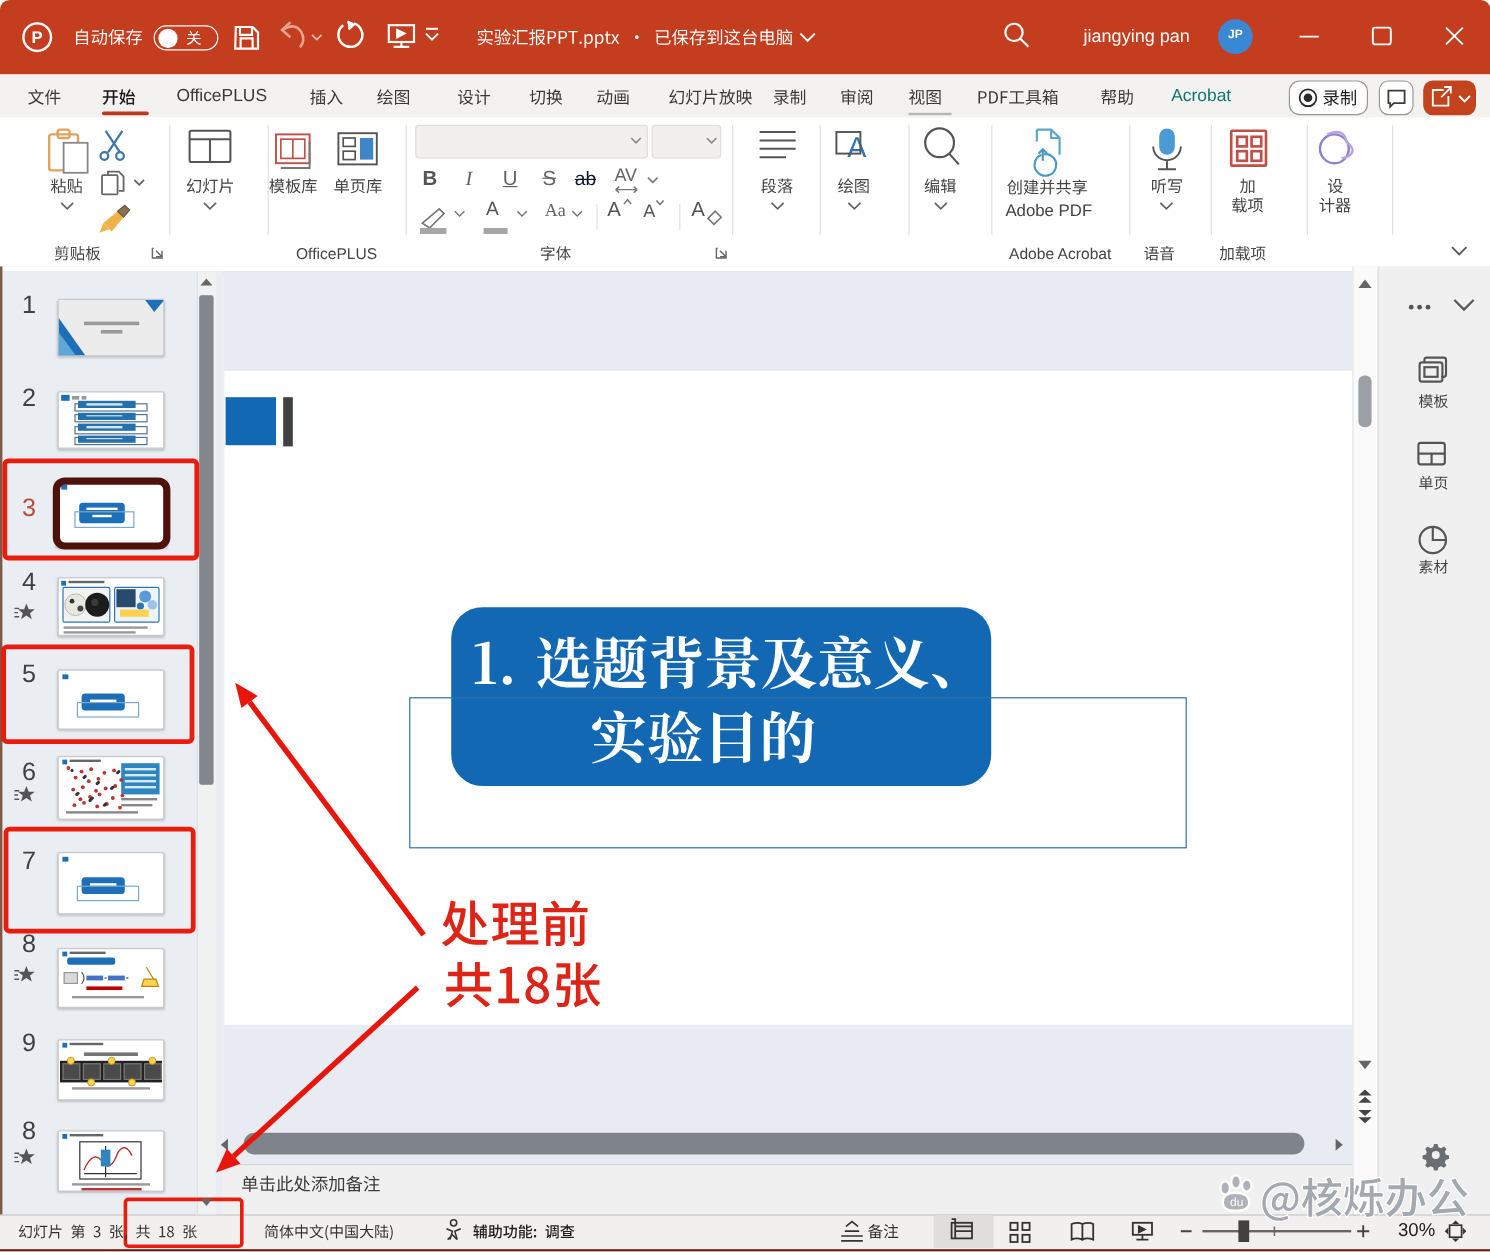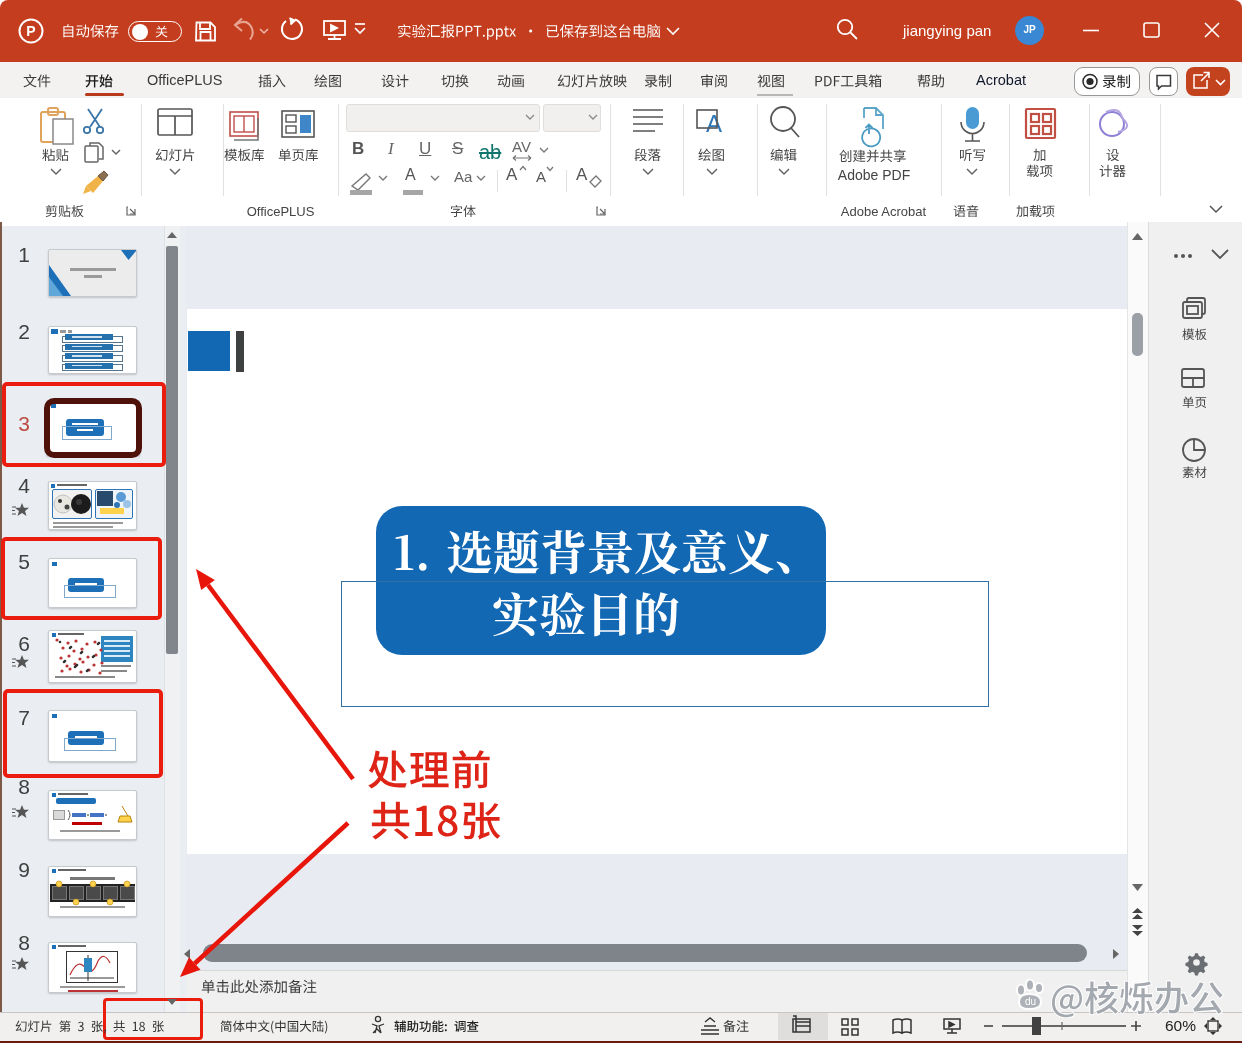--- a/index.html
+++ b/index.html
@@ -26,21 +26,21 @@
     <div style="left:236px;top:331px;width:8px;height:41px;background:#3f4040"></div>
     <div style="left:376px;top:506px;width:450px;height:149px;background:#1268b3;border-radius:26px"></div>
     <div style="left:341px;top:581px;width:648px;height:126px;background:transparent;border:1.5px solid #2f71a7"></div>
     <div style="left:128px;top:21px;width:54px;height:21px;border:1.5px solid #fff;border-radius:11px"></div>
     <div style="left:132px;top:23.5px;width:16px;height:16px;background:#fff;border-radius:50%"></div>
     <div style="left:903px;top:22px;width:110px;height:18px;font:15px/18px 'Liberation Sans',sans-serif;color:#fff">jiangying pan</div>
     <div style="left:1015px;top:16px;width:29px;height:29px;background:#3a87d4;border-radius:50%"></div>
     <div style="left:1015px;top:24px;width:29px;text-align:center;font:bold 10px 'Liberation Sans',sans-serif;color:#fff">JP</div>
     <div style="left:20px;top:23px;width:22px;text-align:center;font:bold 14px 'Liberation Sans',sans-serif;color:#fff">P</div>
     <div style="left:147px;top:72px;font:14.5px 'Liberation Sans',sans-serif;color:#3b3a39">OfficePLUS</div>
-    <div style="left:976px;top:72px;font:14.5px 'Liberation Sans',sans-serif;color:#0f172a">Acrobat</div>
+    <div style="left:976px;top:72px;font:14.5px 'Liberation Sans',sans-serif;color:#0f766e">Acrobat</div>
     <div style="left:85px;top:93px;width:39px;height:3px;background:#b83a1d;border-radius:2px"></div>
     <div style="left:757px;top:94px;width:36px;height:2px;background:#b9b7b5"></div>
     <div style="left:1074px;top:67px;width:66px;height:29px;border:1px solid #9a9896;border-radius:9px;background:#fff"></div>
     <div style="left:1149px;top:67px;width:29px;height:29px;border:1px solid #9a9896;border-radius:8px;background:#fff"></div>
     <div style="left:1186px;top:67px;width:44px;height:29px;background:#c4431f;border-radius:8px"></div>
     <div style="left:141px;top:104px;width:1px;height:92px;background:#e3e1df"></div>
     <div style="left:223px;top:104px;width:1px;height:92px;background:#e3e1df"></div>
     <div style="left:338px;top:104px;width:1px;height:92px;background:#e3e1df"></div>
     <div style="left:610px;top:104px;width:1px;height:92px;background:#e3e1df"></div>
     <div style="left:683px;top:104px;width:1px;height:92px;background:#e3e1df"></div>
@@ -50,24 +50,24 @@
     <div style="left:1009px;top:104px;width:1px;height:92px;background:#e3e1df"></div>
     <div style="left:1089px;top:104px;width:1px;height:92px;background:#e3e1df"></div>
     <div style="left:1160px;top:104px;width:1px;height:92px;background:#e3e1df"></div>
     <div style="left:223px;top:204px;width:115px;text-align:center;font:13px 'Liberation Sans',sans-serif;color:#444">OfficePLUS</div>
     <div style="left:346px;top:104px;width:194px;height:28px;background:#f1f0ef;border:1px solid #e0deda;border-radius:3px"></div>
     <div style="left:543px;top:104px;width:58px;height:28px;background:#f1f0ef;border:1px solid #e0deda;border-radius:3px"></div>
     <div style="font-family:'Liberation Sans',sans-serif;position:absolute;color:#666;left:352px;top:139px;font-size:17px;font-weight:bold;color:#555">B</div>
     <div style="font-family:'Liberation Sans',sans-serif;position:absolute;color:#666;left:388px;top:139px;font-size:17px;font-style:italic;font-family:'Liberation Serif',serif">I</div>
     <div style="font-family:'Liberation Sans',sans-serif;position:absolute;color:#666;left:419px;top:139px;font-size:17px;text-decoration:underline">U</div>
     <div style="font-family:'Liberation Sans',sans-serif;position:absolute;color:#666;left:452px;top:139px;font-size:17px;text-decoration:line-through">S</div>
-    <div style="font-family:'Liberation Sans',sans-serif;position:absolute;color:#0f766e;left:479px;top:141px;font-size:20px;text-decoration:line-through">ab</div>
+    <div style="font-family:'Liberation Sans',sans-serif;position:absolute;color:#0f172a;left:479px;top:141px;font-size:16px;text-decoration:line-through">ab</div>
     <div style="font-family:'Liberation Sans',sans-serif;position:absolute;color:#666;left:512px;top:138px;font-size:15px">AV</div>
     <div style="font-family:'Liberation Sans',sans-serif;position:absolute;color:#666;left:405px;top:166px;font-size:16px;color:#555">A</div>
-    <div style="font-family:Liberation Sans, sans-serif;position:absolute;color:#666;left:454px;top:168px;font-size:15px">Aa</div>
+    <div style="font-family:Liberation Serif, serif;position:absolute;color:#666;left:454px;top:168px;font-size:15px">Aa</div>
     <div style="left:497px;top:170px;width:1px;height:22px;background:#e3e1df"></div>
     <div style="font-family:'Liberation Sans',sans-serif;position:absolute;color:#666;left:506px;top:165px;font-size:17px;color:#555">A</div>
     <div style="font-family:'Liberation Sans',sans-serif;position:absolute;color:#666;left:536px;top:168px;font-size:15px;color:#555">A</div>
     <div style="left:566px;top:170px;width:1px;height:22px;background:#e3e1df"></div>
     <div style="font-family:'Liberation Sans',sans-serif;position:absolute;color:#666;left:576px;top:165px;font-size:17px;color:#555">A</div>
     <div style="position:absolute;left:706px;top:110px;font:24px 'Liberation Sans',sans-serif;color:#2e75b6">A</div>
     <div style="left:826px;top:167px;width:96px;text-align:center;font:14px 'Liberation Sans',sans-serif;color:#444">Adobe PDF</div>
     <div style="left:826px;top:204px;width:115px;text-align:center;font:13px 'Liberation Sans',sans-serif;color:#444">Adobe Acrobat</div>
     <div style="left:4px;top:243px;width:26px;text-align:right;font:21px 'Liberation Sans',sans-serif;color:#404040">1</div>
     <div style="left:4px;top:320px;width:26px;text-align:right;font:21px 'Liberation Sans',sans-serif;color:#404040">2</div>
@@ -158,21 +158,21 @@
     <div style="left:66px;top:951px;width:52px;height:32px;background:#fff;border:1px solid #333"></div>
     <div style="left:60px;top:986px;width:65px;height:2px;background:#999"></div>
     <div style="left:68px;top:990px;width:50px;height:2px;background:#b33"></div>
     <div style="left:164px;top:226px;width:16px;height:786px;background:#f0f1f3;border-left:1px solid #dfe1e4"></div>
     <div style="left:166px;top:246px;width:12px;height:408px;background:#81868d;border-radius:2px"></div>
     <div style="left:1132px;top:313px;width:11px;height:43px;background:#9aa0a6;border-radius:5px"></div>
     <div style="left:203px;top:944px;width:884px;height:18px;background:#7f848b;border-radius:9px"></div>
     <div style="left:778px;top:1013px;width:50px;height:27px;background:#dfdedc"></div>
     <div style="left:1002px;top:1025px;width:124px;height:1.5px;background:#666"></div>
     <div style="left:1032px;top:1017px;width:9px;height:18px;background:#414141"></div>
-    <div style="left:1150px;top:1017px;width:46px;text-align:right;font:15.5px 'Liberation Sans',sans-serif;color:#222">60%</div>
+    <div style="left:1150px;top:1017px;width:46px;text-align:right;font:15.5px 'Liberation Sans',sans-serif;color:#222">30%</div>
     <div style="left:44px;top:398px;width:98px;height:60px;border:6px solid #4f120b;border-radius:10px"></div>
     <div style="left:2px;top:382px;width:164px;height:85px;border:4px solid #ea1c0d;border-radius:5px"></div>
     <div style="left:1px;top:537px;width:161px;height:83px;border:4px solid #ea1c0d;border-radius:5px"></div>
     <div style="left:3px;top:689px;width:160px;height:89px;border:4px solid #ea1c0d;border-radius:5px"></div>
     <div style="left:103px;top:998px;width:100px;height:42px;border:3px solid #ea1c0d;border-radius:4px"></div>
 <svg class="ov" width="1242" height="1043" viewBox="0 0 1242 1043">
       <defs>
         <path id="r81ea" d="M239 -411H774V-264H239ZM239 -482V-631H774V-482ZM239 -194H774V-46H239ZM455 -842C447 -802 431 -747 416 -703H163V81H239V25H774V76H853V-703H492C509 -741 526 -787 542 -830Z"></path>
         <path id="r52a8" d="M89 -758V-691H476V-758ZM653 -823C653 -752 653 -680 650 -609H507V-537H647C635 -309 595 -100 458 25C478 36 504 61 517 79C664 -61 707 -289 721 -537H870C859 -182 846 -49 819 -19C809 -7 798 -4 780 -4C759 -4 706 -4 650 -10C663 12 671 43 673 64C726 68 781 68 812 65C844 62 864 53 884 27C919 -17 931 -159 945 -571C945 -582 945 -609 945 -609H724C726 -680 727 -752 727 -823ZM89 -44 90 -45V-43C113 -57 149 -68 427 -131L446 -64L512 -86C493 -156 448 -275 410 -365L348 -348C368 -301 388 -246 406 -194L168 -144C207 -234 245 -346 270 -451H494V-520H54V-451H193C167 -334 125 -216 111 -183C94 -145 81 -118 65 -113C74 -95 85 -59 89 -44Z"></path>
         <path id="r4fdd" d="M452 -726H824V-542H452ZM380 -793V-474H598V-350H306V-281H554C486 -175 380 -74 277 -23C294 -9 317 18 329 36C427 -21 528 -121 598 -232V80H673V-235C740 -125 836 -20 928 38C941 19 964 -7 981 -22C884 -74 782 -175 718 -281H954V-350H673V-474H899V-793ZM277 -837C219 -686 123 -537 23 -441C36 -424 58 -384 65 -367C102 -404 138 -448 173 -496V77H245V-607C284 -673 319 -744 347 -815Z"></path>

